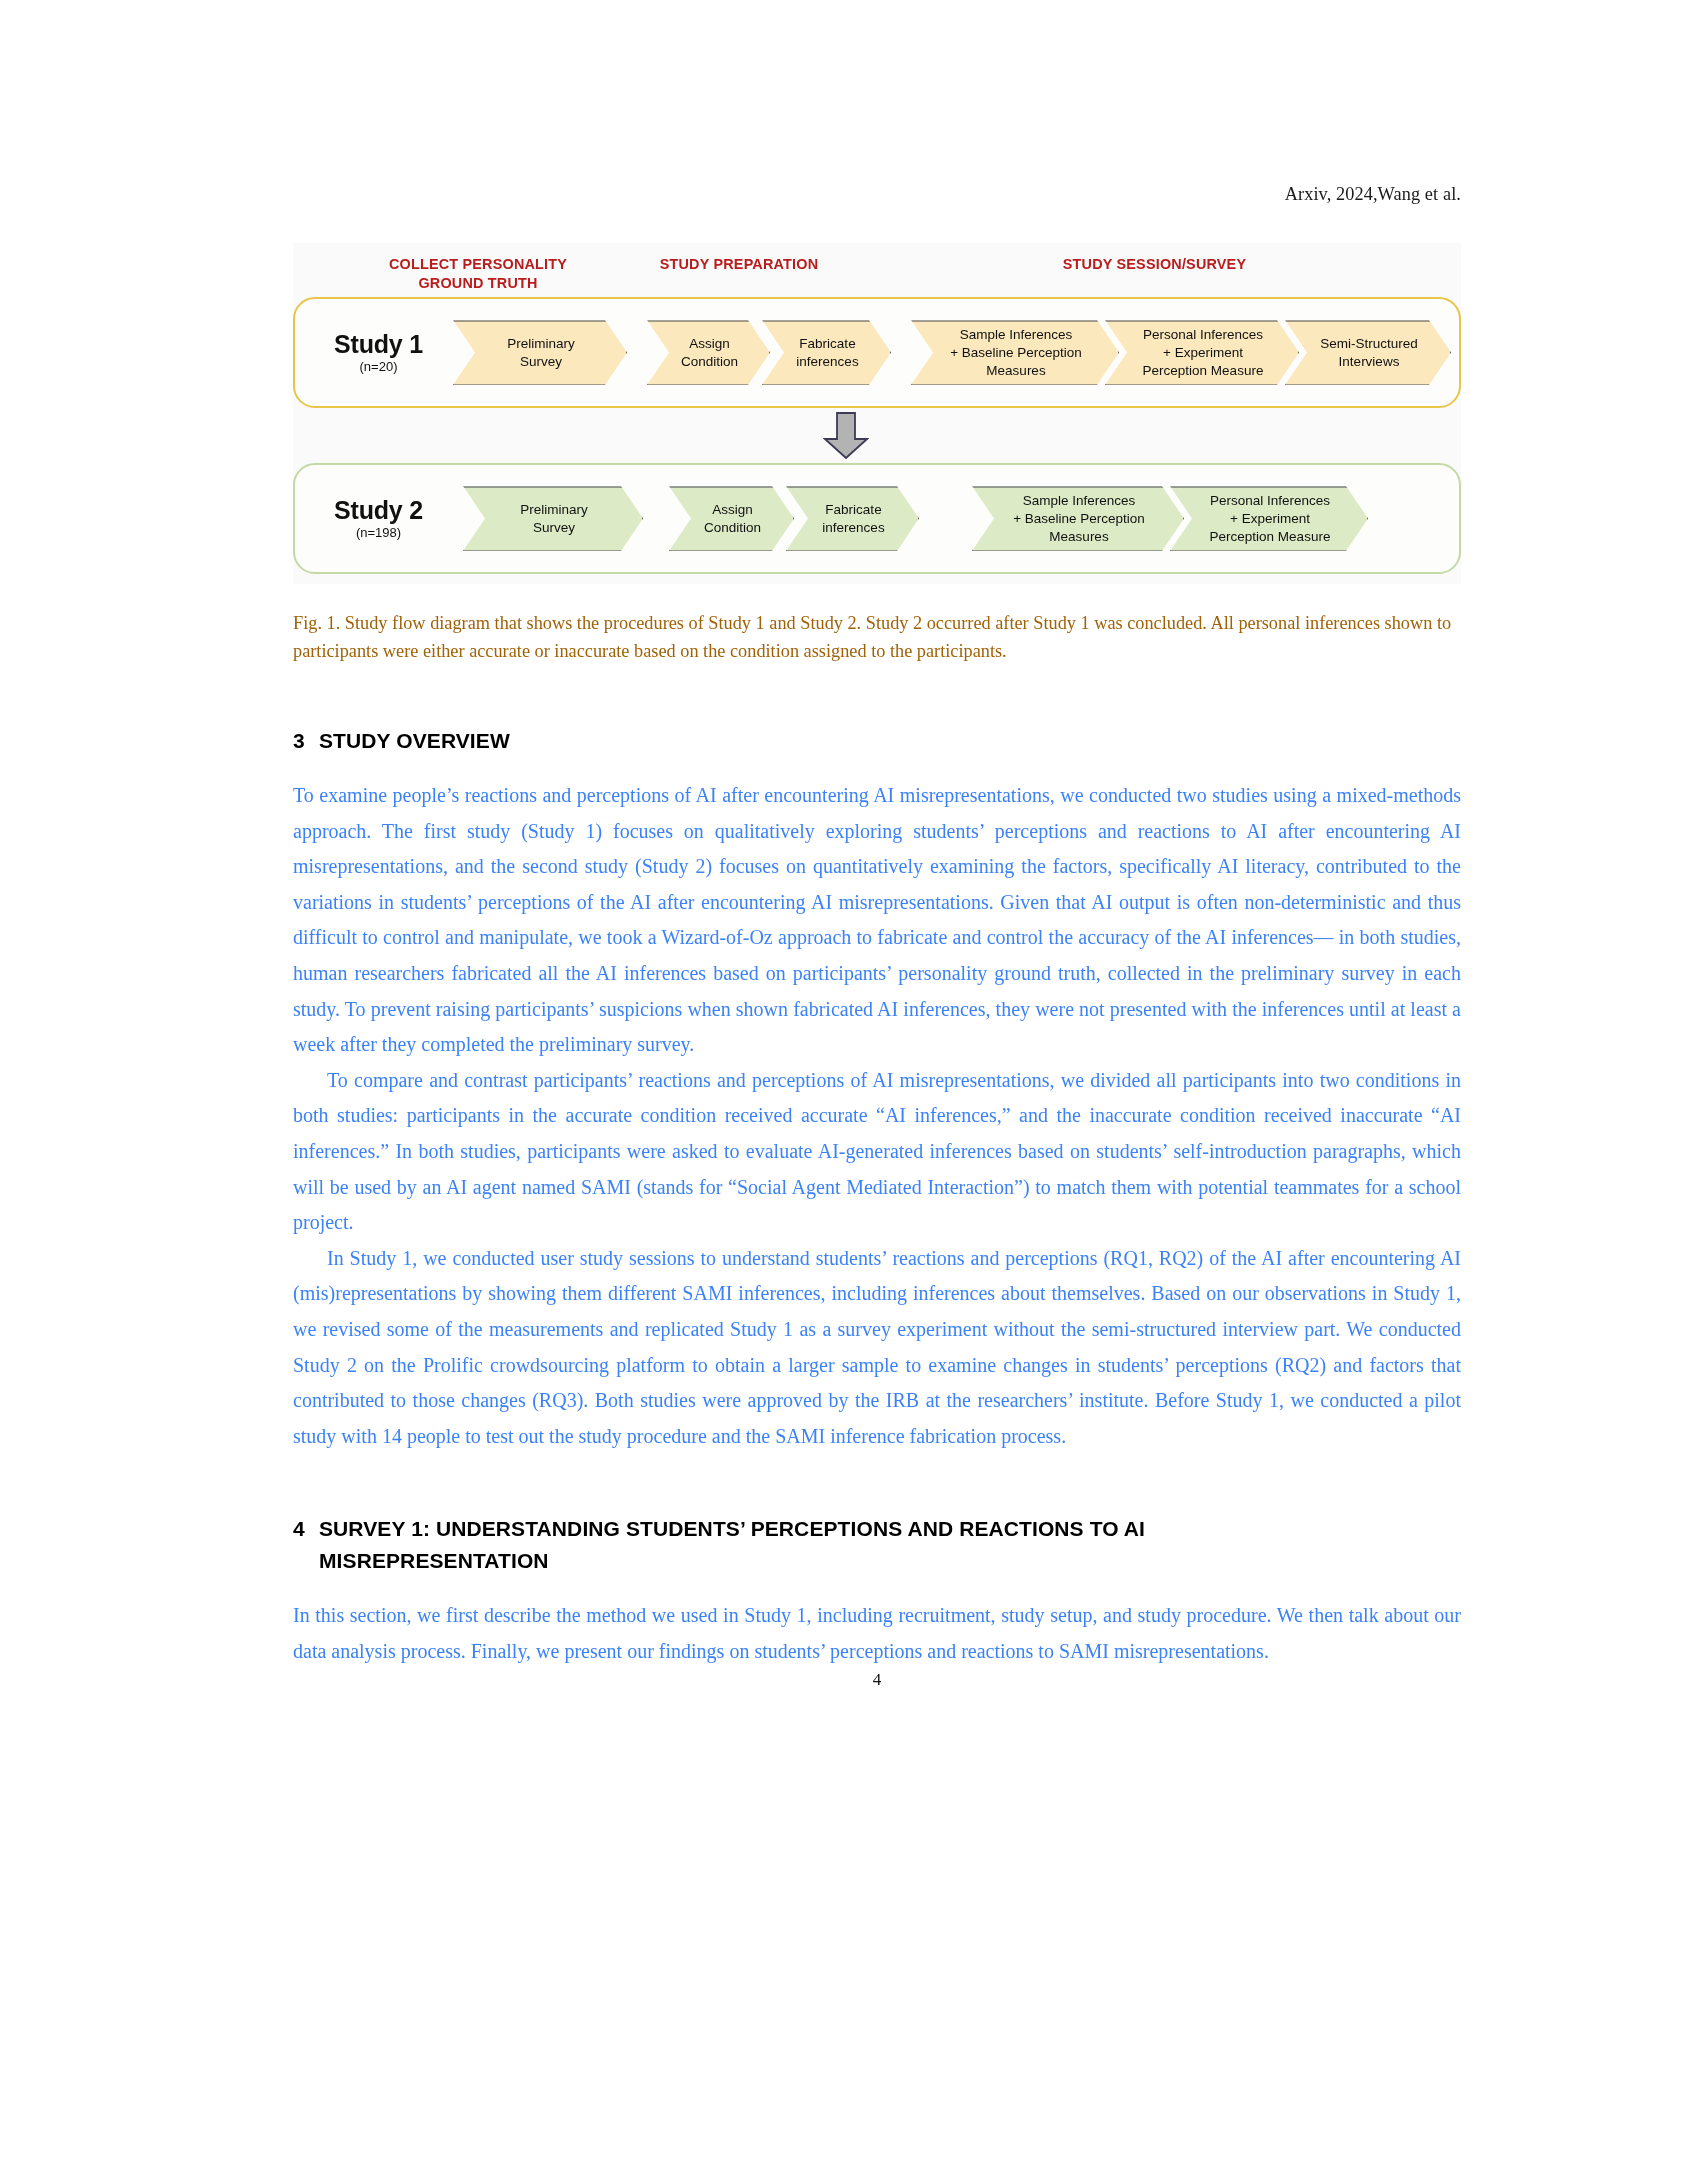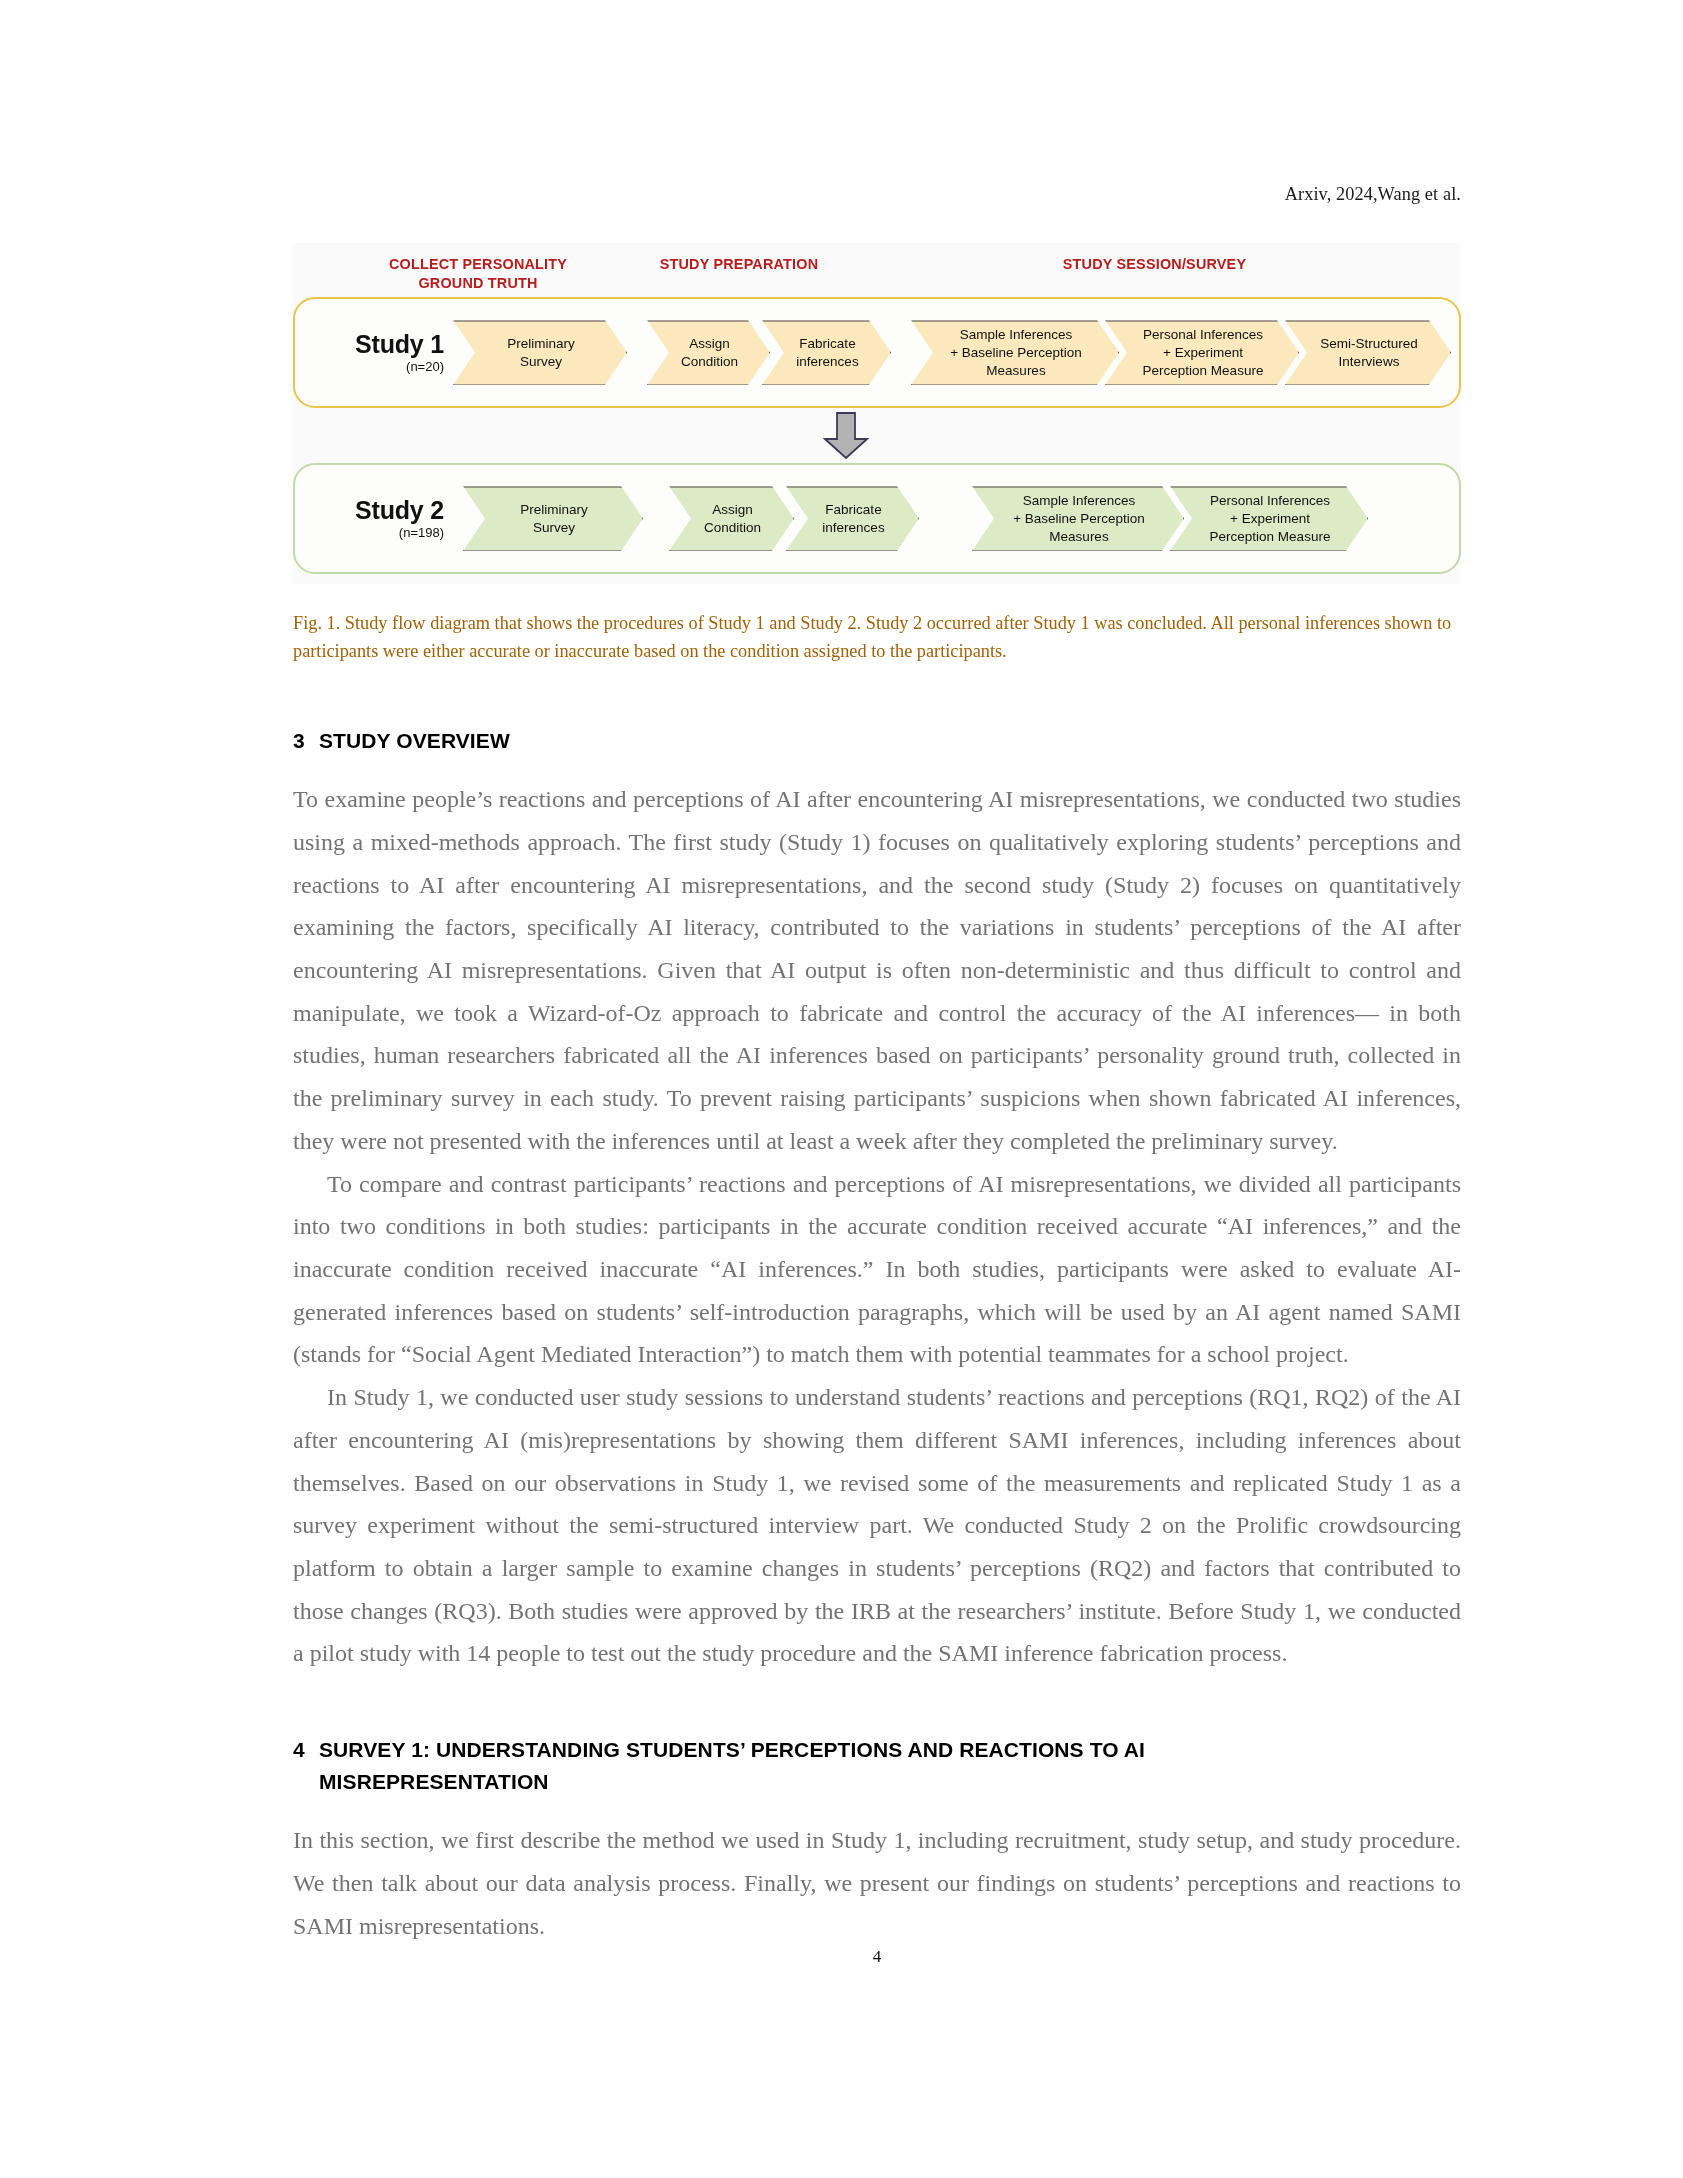--- a/index.html
+++ b/index.html
@@ -75,21 +75,21 @@
     background: #fdfdfb;
   }
   .study-box.green { border-color: #c3d9a6; }
 
   .study-title {
     position: absolute;
     left: 18px;
     top: 50%;
     transform: translateY(-50%);
     width: 131px;
-    text-align: right;
+    text-align: center;
     font-family: "Liberation Sans", "DejaVu Sans", sans-serif;
     color: #111;
   }
   .study-title .name {
     display: block;
     font-size: 25px;
     font-weight: bold;
     line-height: 1.15;
     letter-spacing: -0.2px;
   }
@@ -157,25 +157,25 @@
   }
   h2.sec .num { display: inline-block; width: 26px; }
   h2.sec .ttl { display: inline; }
   h2.sec.two-line .ttl {
     display: inline-block;
     width: 921px;
     vertical-align: top;
     text-indent: 0;
   }
   p.body {
-    font-size: 24px;
+    font-size: 20px;
     line-height: 1.78;
     text-align: justify;
     margin: 0;
-    color: #737373;
+    color: #3b82f6;
     hyphens: none;
   }
   p.body.indent { text-indent: 34px; }
 
   .pagenum {
     position: absolute;
     left: 0;
     width: 1168px;
     text-align: center;
     font-size: 17px;

